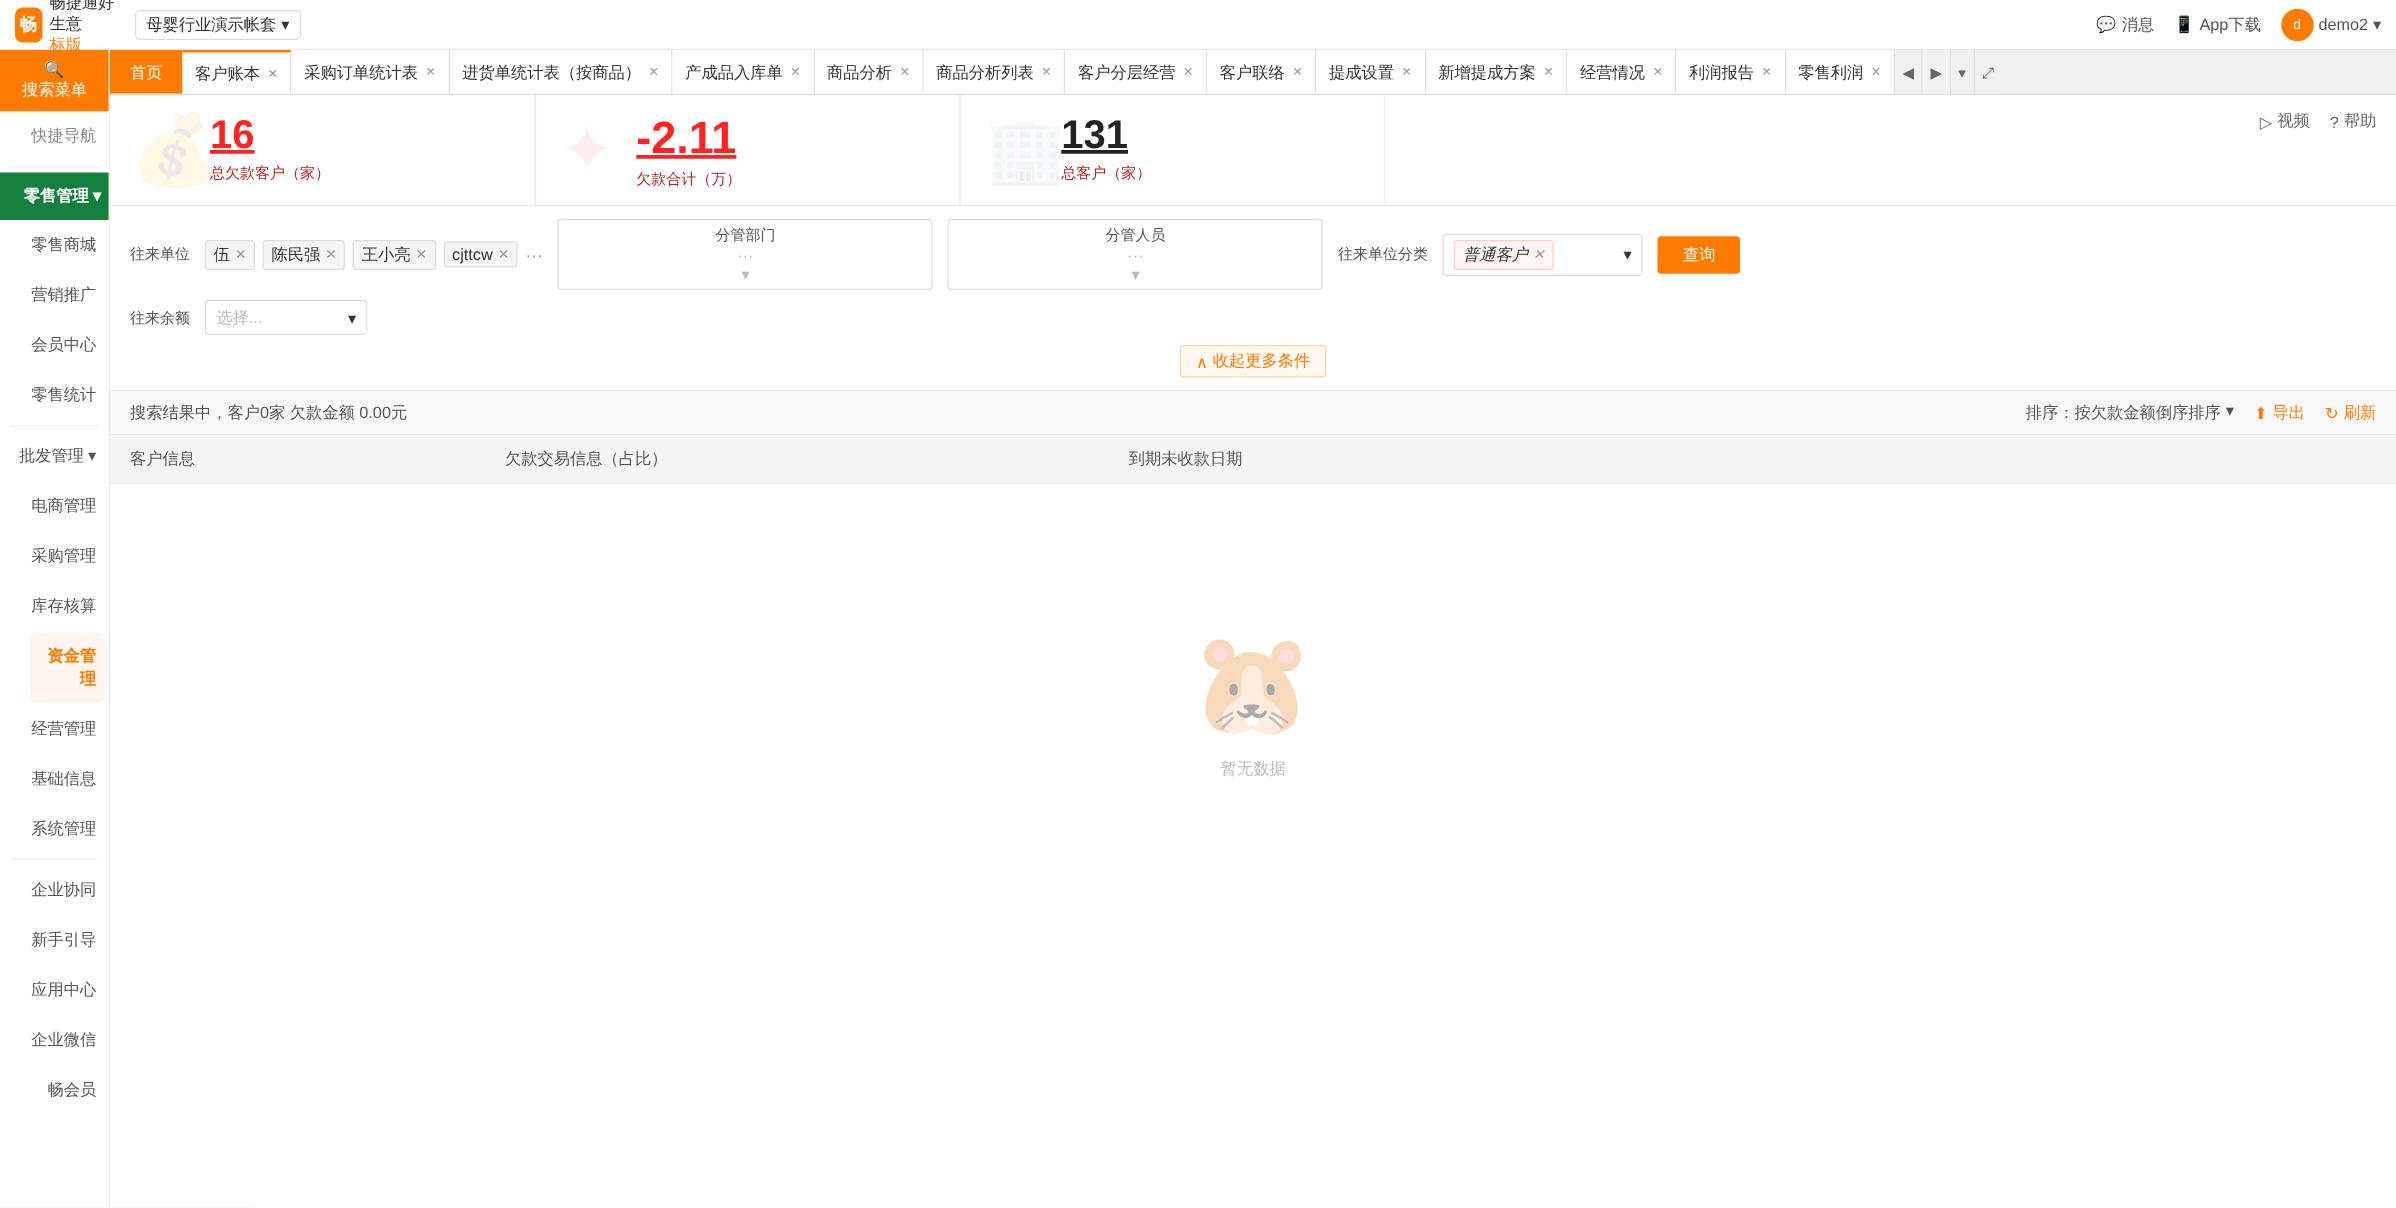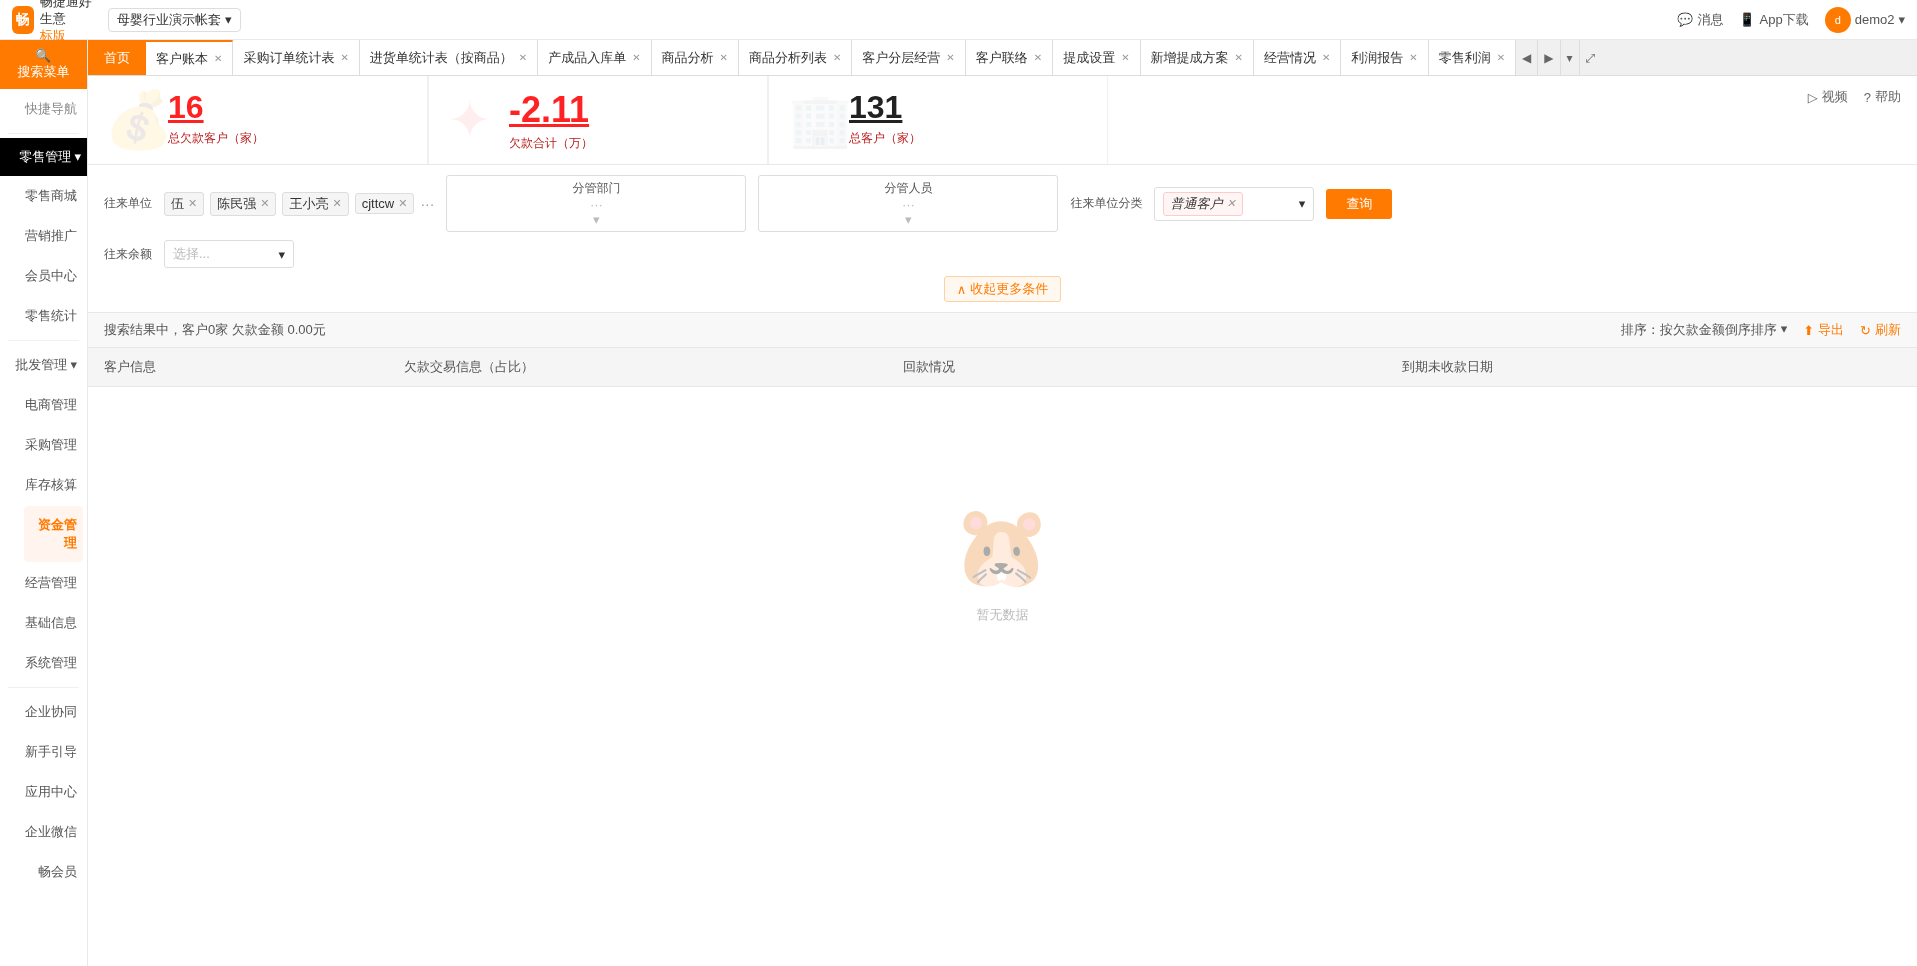--- a/index.html
+++ b/index.html
@@ -41,21 +41,21 @@
     .sidebar-search { padding: 8px 6px; background: #ff7a00; color: #fff; text-align: center; font-size: 12px; cursor: pointer; }
     .sidebar-item {
       padding: 10px 6px;
       text-align: right;
       color: #555;
       font-size: 12px;
       cursor: pointer;
       border-radius: 4px;
       margin: 1px 4px;
     }
-    .sidebar-item.active { background: #000000; color: #fff; border-radius: 0; margin: 0; padding: 10px 6px; }
+    .sidebar-item.active { background: #15803d; color: #fff; border-radius: 0; margin: 0; padding: 10px 6px; font-weight: bold; }
     .sidebar-item.active-sub { color: #ff7a00; margin-left: 24px; }
     .sidebar-divider { height: 1px; background: #f0f0f0; margin: 4px 8px; }
 
     
     .content-area { flex: 1; display: flex; flex-direction: column; overflow: hidden; }
 
     
     .tab-bar {
       background: #f0f0f0;
       display: flex;
@@ -465,21 +465,20 @@
           <span>↻</span>
           <span>刷新</span>
         </div>
       </div>
     </div>
 
     <div class="table-area">
       <div class="table-header">
         <div>客户信息</div>
         <div>欠款交易信息（占比）</div>
-        <div>回款情况</div>
         <div>到期未收款日期</div>
       </div>
       <div class="empty-state">
         <div class="empty-icon">🐹</div>
         <div class="empty-text">暂无数据</div>
       </div>
     </div>
 
   </div>
 </div>

